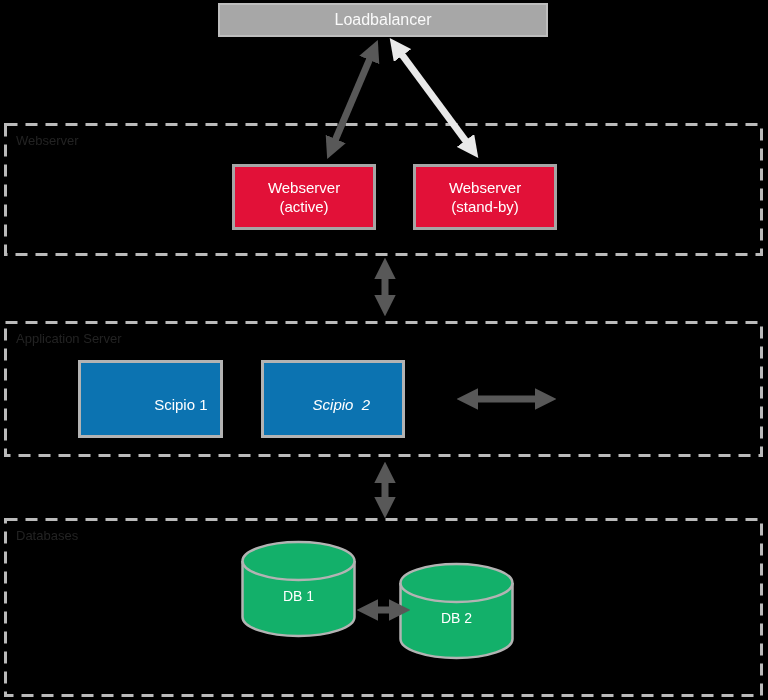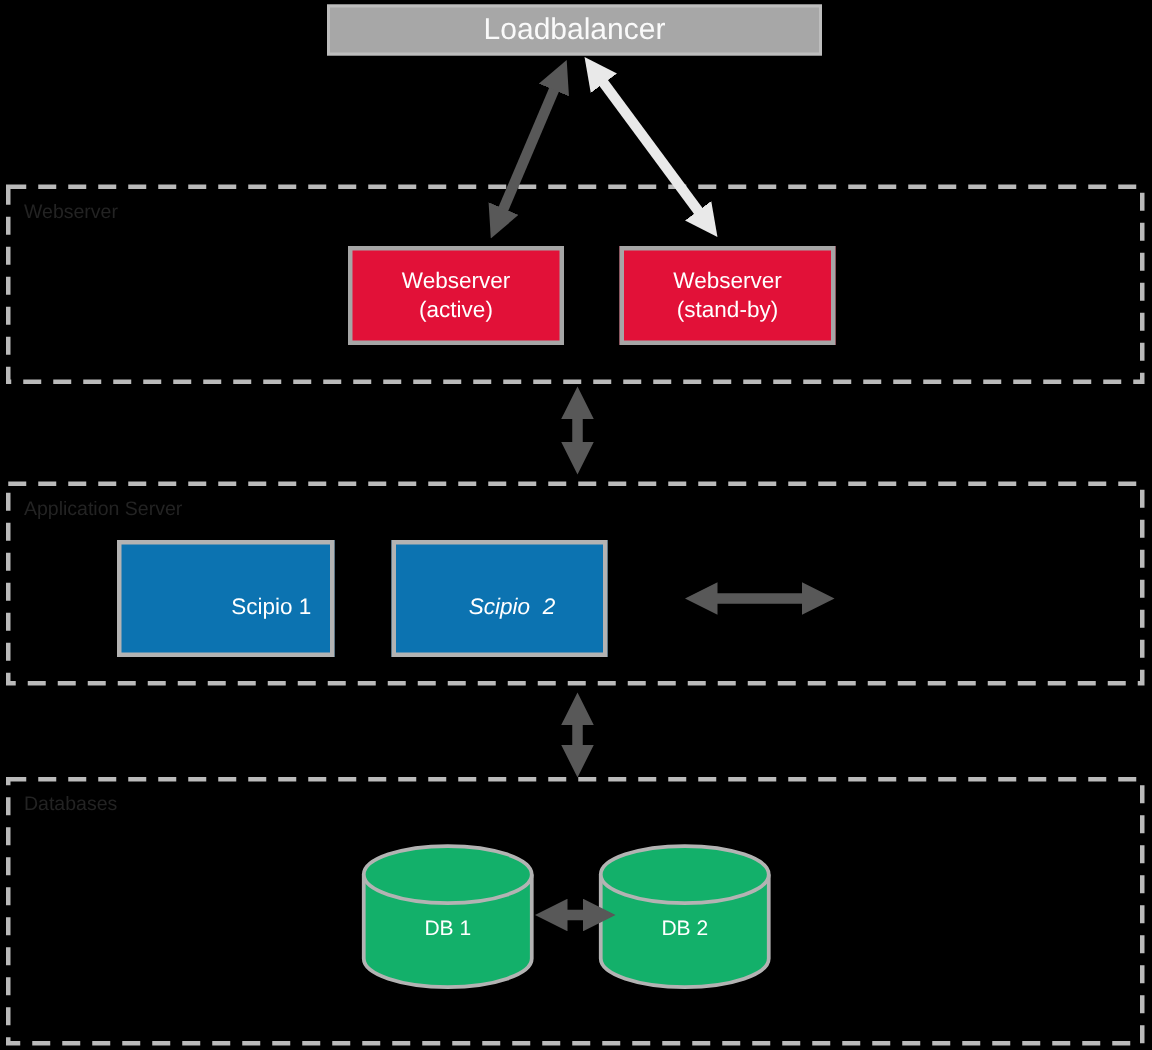--- a/index.html
+++ b/index.html
@@ -18,21 +18,21 @@
     pointer-events: none;
   }
   .lb-node {
     position: absolute;
     left: 218px; top: 3px;
     width: 330px; height: 34px;
     background: #a7a7a7;
     border: 2px solid #bdbdbd;
     box-sizing: border-box;
     color: #fafafa;
-    font-size: 20px;
+    font-size: 16px;
     display: flex;
     align-items: center;
     justify-content: center;
   }
   .zone {
     position: absolute;
     left: 4px;
     width: 759px;
     box-sizing: border-box;
   }
@@ -68,21 +68,21 @@
     padding-top: 13px;
     white-space: pre;
   }
   .node-scipio1 { left: 78px;  top: 360px; width: 145px; height: 78px; padding-left: 44px; }
   .node-scipio2 { left: 261px; top: 360px; width: 144px; height: 78px; font-style: italic; }
   .node-scipio3 { left: 584px; top: 361px; width: 146px; height: 77px; }
   .cylinder {
     position: absolute;
     width: 117px; height: 99px;
   }
-  .cyl-db1 { left: 240px; top: 562px; }
+  .cyl-db1 { left: 240px; top: 540px; }
   .cyl-db2 { left: 398px; top: 562px; }
   .cyl-label {
     position: absolute;
     left: 0; top: 48px;
     width: 100%;
     text-align: center;
     color: #fff;
     font-size: 14px;
   }
 </style>

